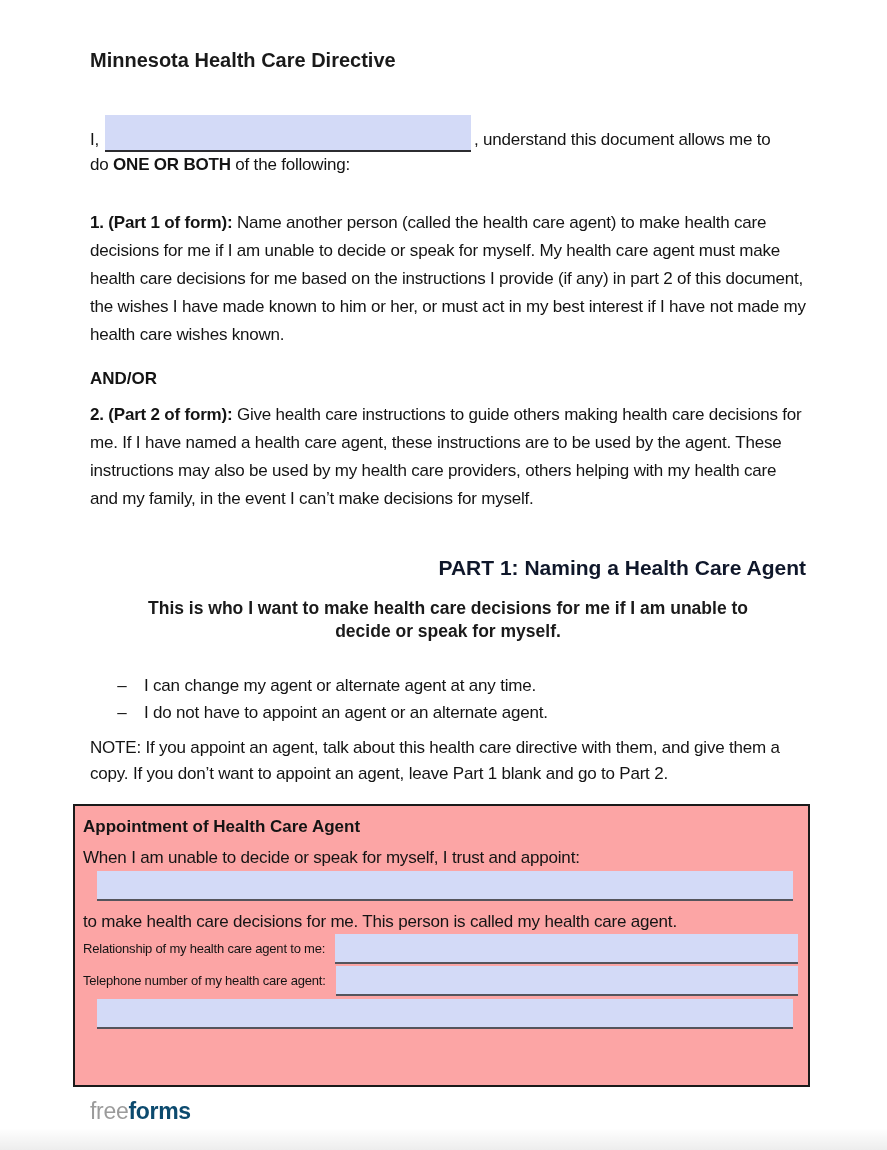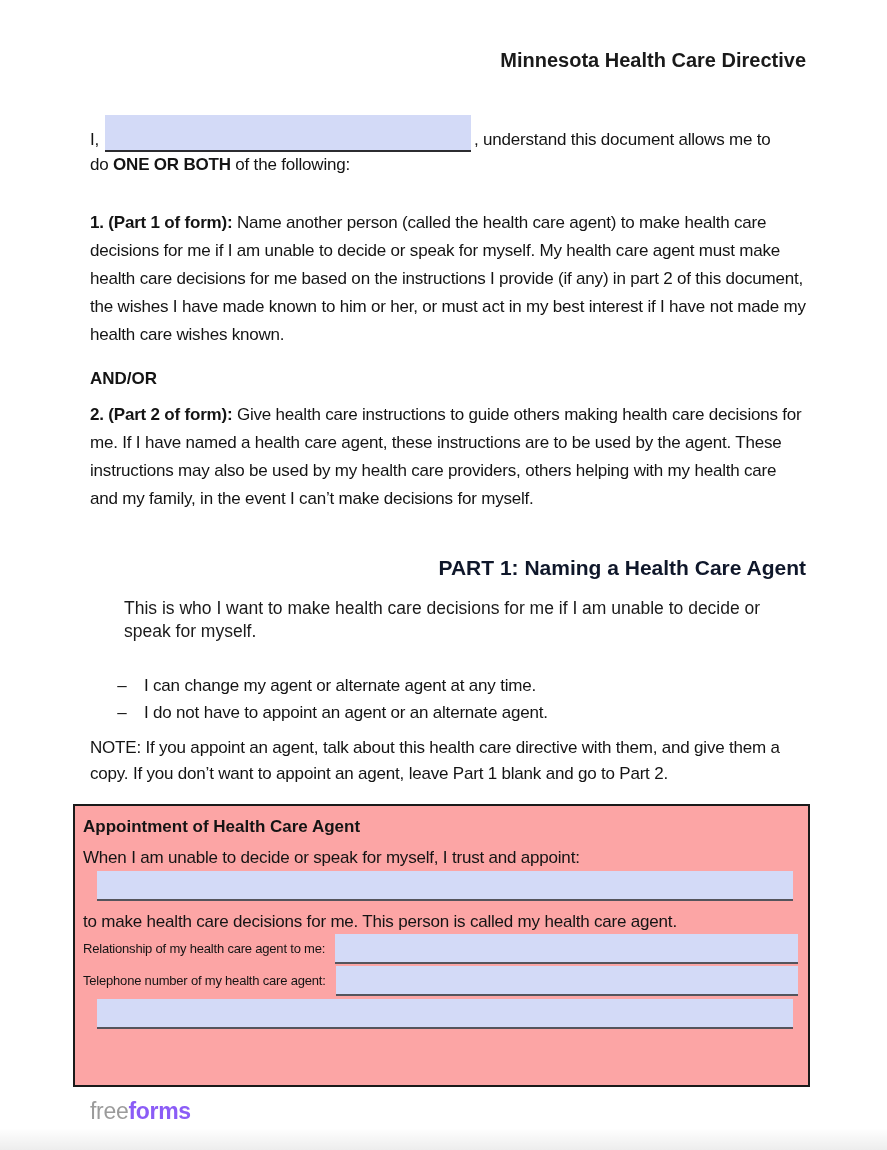--- a/index.html
+++ b/index.html
@@ -18,21 +18,21 @@
     position: absolute;
     left: 90px;
     top: 0;
     width: 716px;
   }
   .doc-title {
     margin: 48px 0 0 0;
     font-size: 20px;
     line-height: 24px;
     font-weight: bold;
-    text-align: right;
+    text-align: left;
     color: #1a1a1a;
   }
   .intro-row {
     margin-top: 42px;
     display: flex;
     align-items: flex-end;
     height: 38px;
     white-space: nowrap;
     font-size: 17px;
   }
@@ -73,21 +73,22 @@
     line-height: 24px;
     font-weight: bold;
     text-align: right;
     color: #0f172a;
   }
   .part1-subheading {
     margin: 17px auto 0 auto;
     max-width: 648px;
     font-size: 17.5px;
     line-height: 23px;
-    font-weight: normal;
+    font-weight: bold;
+    text-align: center;
     color: #1a1a1a;
   }
   .bullets { margin-top: 29px; }
   .bullet-row {
     display: flex;
     font-size: 17px;
     line-height: 27px;
     letter-spacing: -0.2px;
   }
   .bullet-row .dash { width: 24px; text-align: center; margin-left: 20px; }
@@ -125,21 +126,21 @@
   .row-field { flex: 1 1 auto; height: 30px; margin-left: 10px; }
   .addr-field { margin-left: 26px; }
   .footer-logo {
     margin-top: 11px;
     font-size: 23px;
     line-height: 26px;
     letter-spacing: -0.3px;
     user-select: none;
   }
   .logo-free { color: #9b9b9b; font-weight: normal; }
-  .logo-forms { color: #8b5cf6; font-weight: bold; }
+  .logo-forms { color: #0c4a6e; font-weight: bold; }
   .page-edge-shadow {
     position: absolute;
     left: 0; right: 0; bottom: 0;
     height: 22px;
     background: linear-gradient(to bottom, rgba(0,0,0,0) 0%, rgba(0,0,0,0.07) 100%);
     pointer-events: none;
   }
 </style>
 </head>
 <body>

